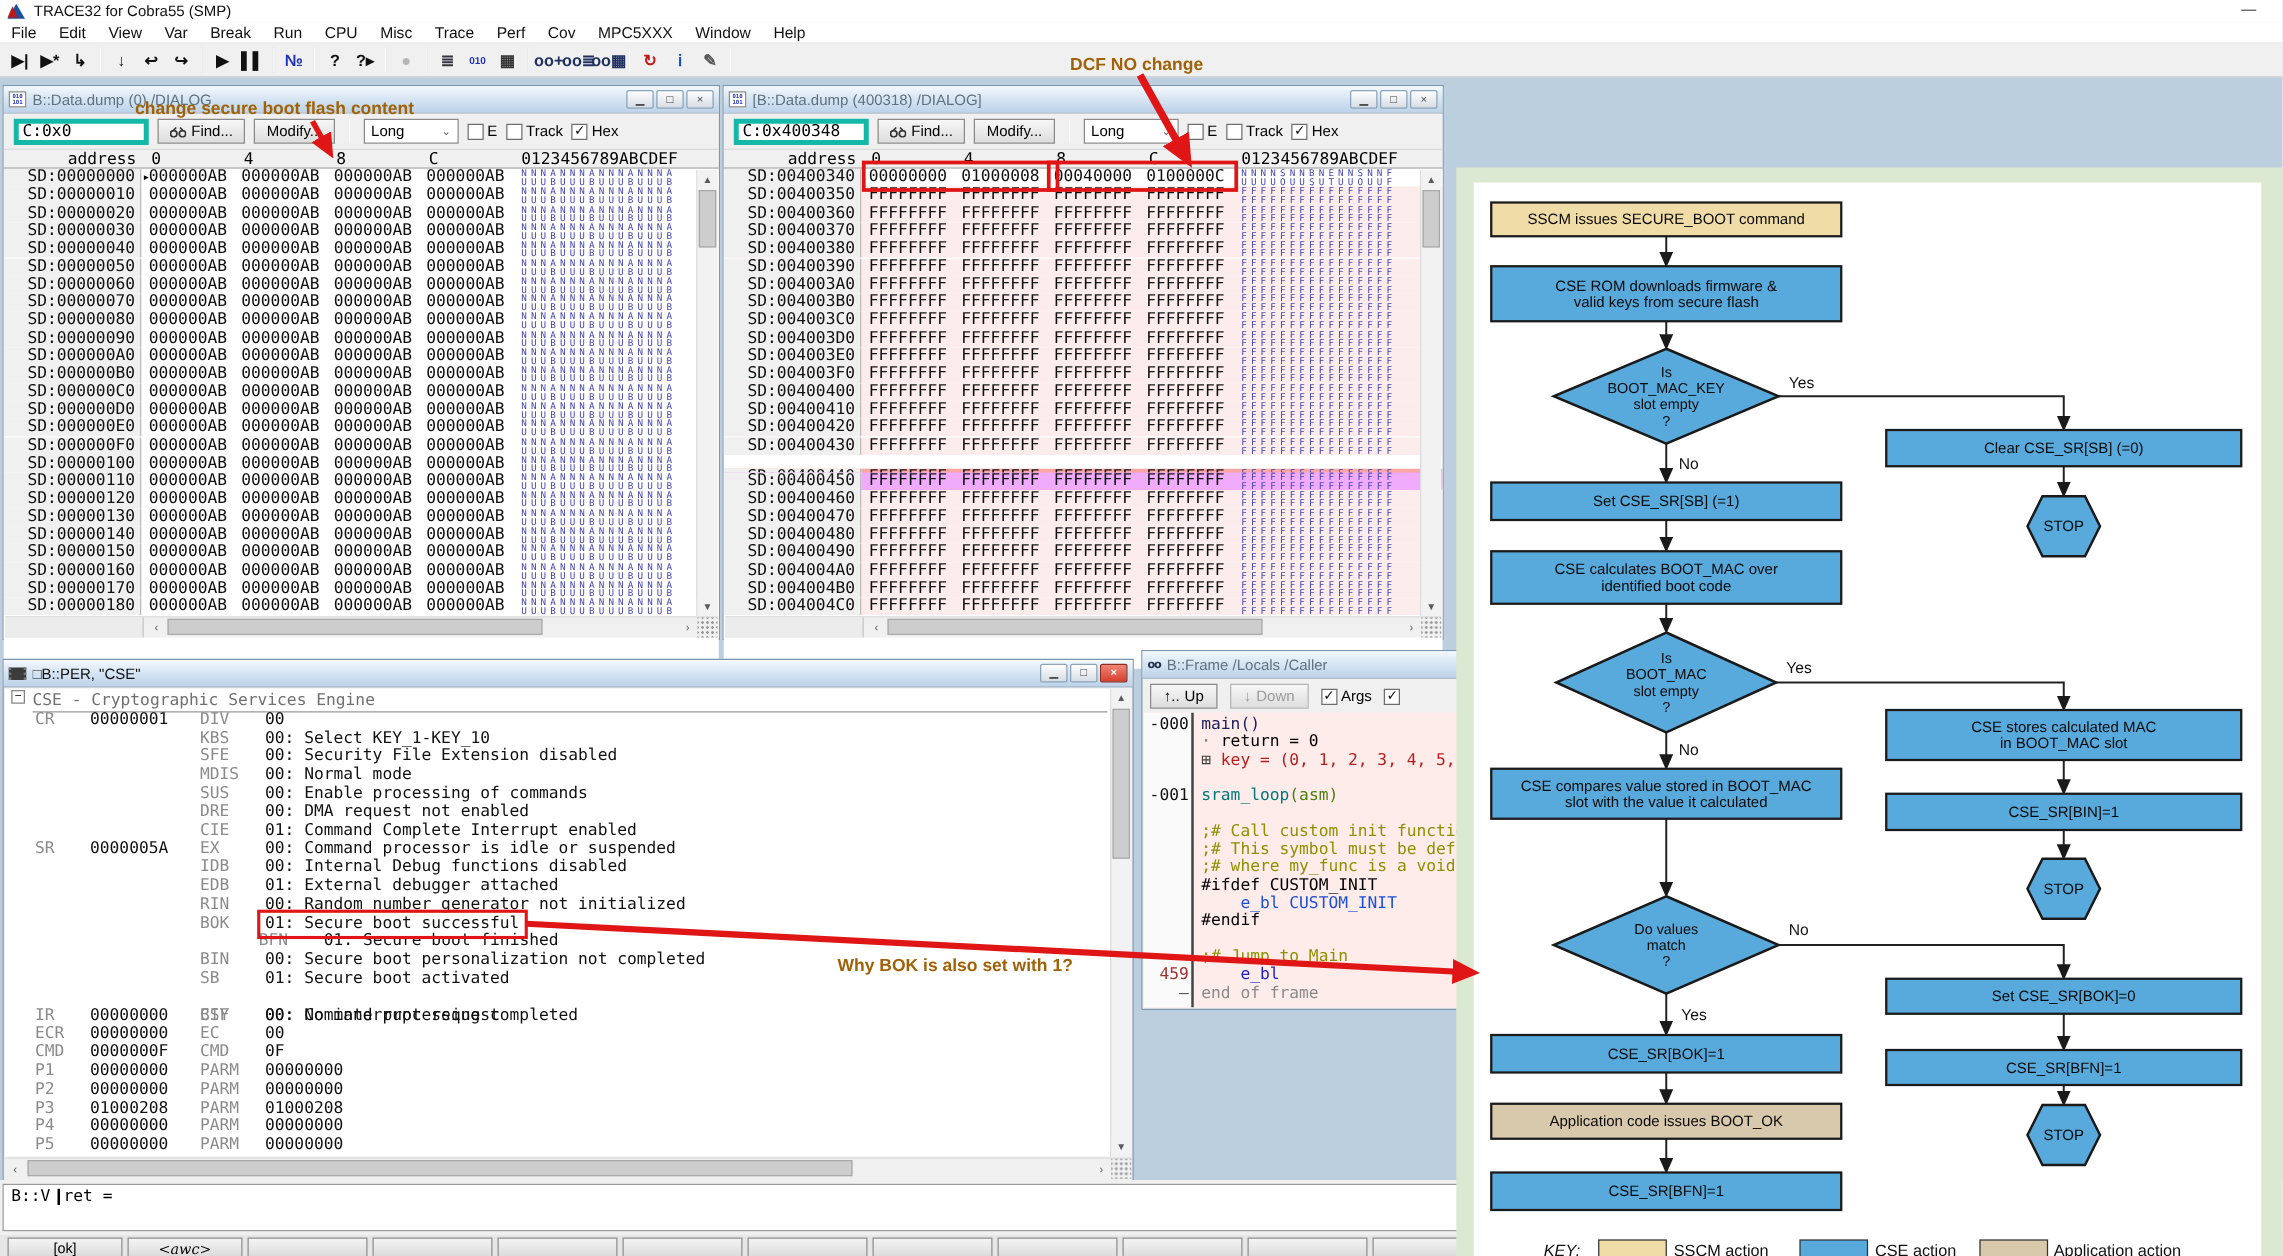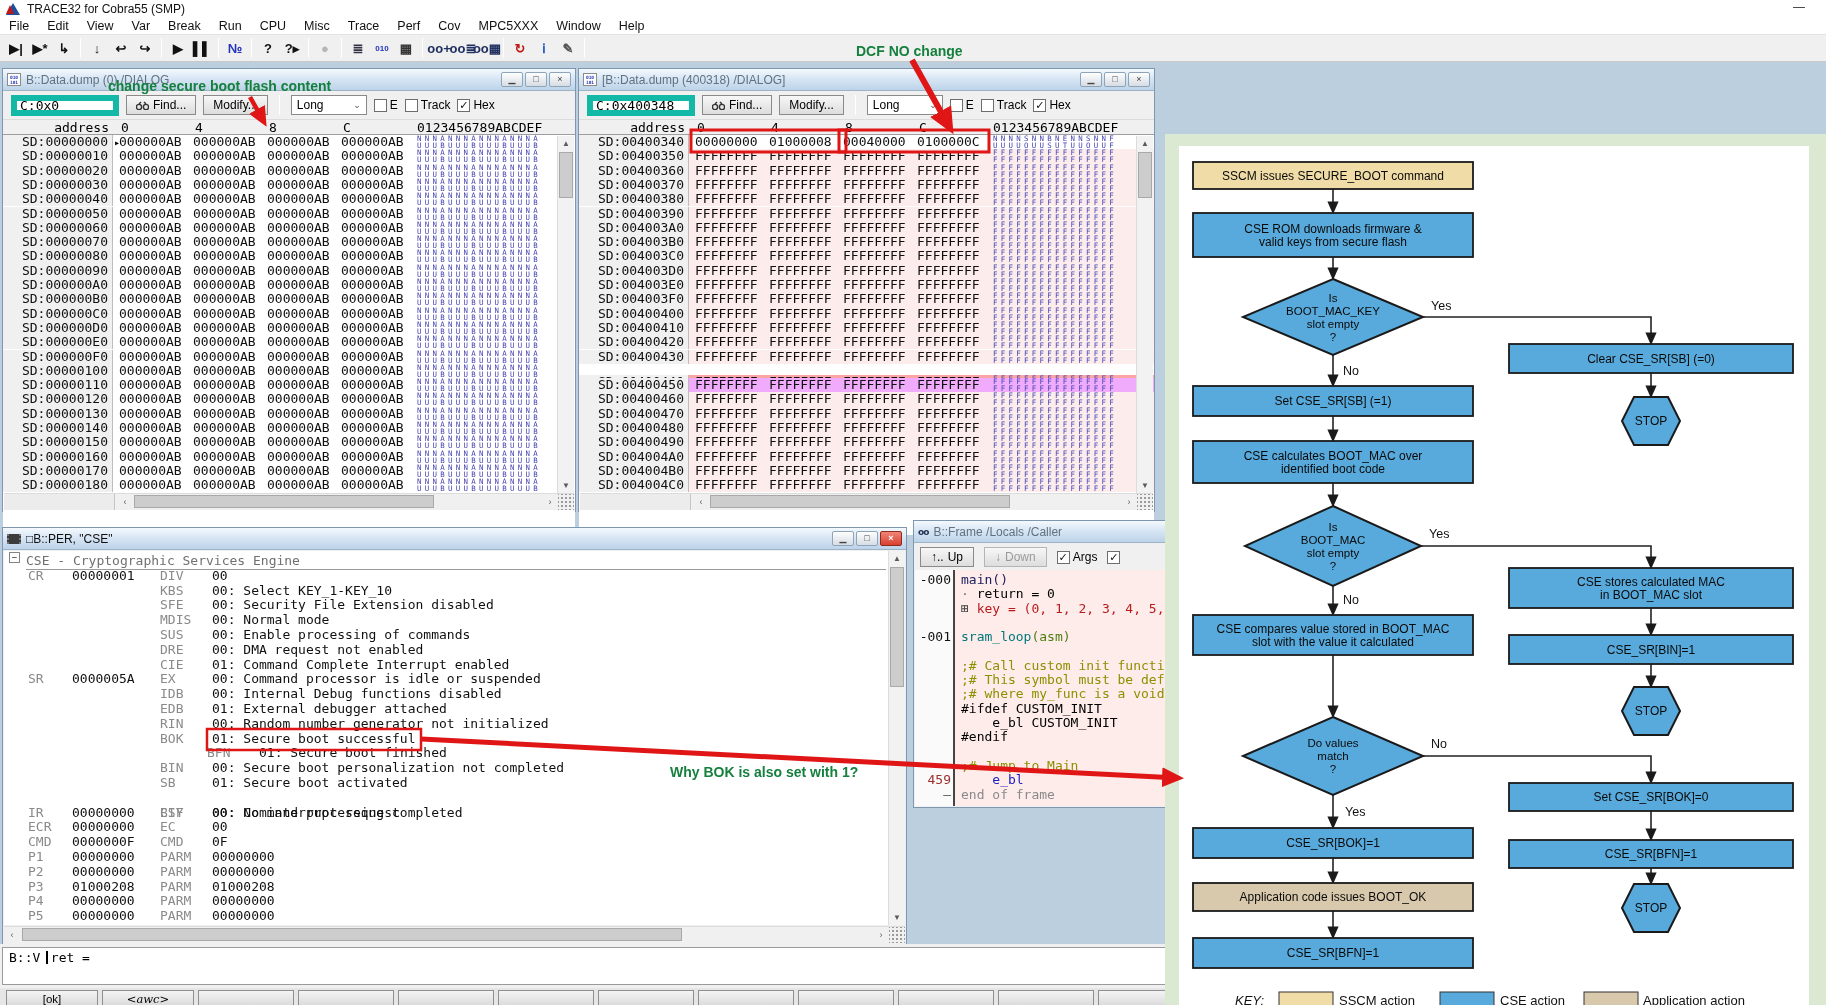--- a/index.html
+++ b/index.html
@@ -38,21 +38,21 @@
   .wbtn { width:22px; height:15px; background:linear-gradient(#fefefe,#d7dde4); border:1px solid #8ea4b8;
           border-radius:2px; font-size:9px; line-height:12px; text-align:center; color:#444; }
   .wbtn.close-active { background:linear-gradient(#ef8578,#d8402e); color:#fff; border-color:#8f2b1d; font-weight:bold;}
 
   .dumpicon { width:14px; height:13px; background:#fff; border:1px solid #8a8a8a; color:#2233bb;
               font:bold 4.5px "DejaVu Sans Mono",monospace; line-height:5px; text-align:center; padding-top:1px;}
   .chipicon { width:14px; height:10px; background:#3c3c3c; border-left:2px dotted #777; border-right:2px dotted #777; }
   .glassicon { font:bold 9px "DejaVu Sans",sans-serif; color:#203050; letter-spacing:-1px; }
 
   .dtb { height:28px; display:flex; align-items:center; gap:7px; padding:0 8px; background:#f0f0f0; }
-  .dinput { width:108px; height:21px; background:#fff; border:6px solid #14b8a6;
+  .dinput { width:108px; height:21px; background:#fff; border:4px solid #14b8a6;
             font:13px "DejaVu Sans Mono",monospace; padding-left:3px; display:flex; align-items:center; }
   .dbtn { height:20px; padding:0 9px; background:linear-gradient(#f7f7f7,#dddddd); border:1px solid #8a8a8a;
           font-size:12px; display:flex; align-items:center; gap:4px; white-space:nowrap; }
   .dsel { width:76px; height:20px; background:#fff; border:1px solid #8a8a8a; font-size:12px;
           display:flex; align-items:center; justify-content:space-between; padding:0 5px; }
   .cb { display:flex; align-items:center; gap:3px; font-size:12px; white-space:nowrap; }
   .cbbox { width:13px; height:13px; background:#fff; border:1px solid #6d6d6d; font-size:11px;
            line-height:11px; text-align:center; color:#111; }
 
   .dhdr { position:relative; height:16px; background:#f0f0f0; border-top:1px solid #dcdcdc;
@@ -116,21 +116,21 @@
             font:13px "DejaVu Sans Mono",monospace; }
   #cmdline1 { position:absolute; left:6px; top:2px; height:15px; display:flex; align-items:center; }
   .caret { width:1.5px; height:13px; background:#000; margin:0 3px 0 6px; }
   #softkeys { position:absolute; left:0; top:988px; width:1826px; height:17px; background:#e6e6e6; z-index:4; }
   .skbtn { position:absolute; top:2px; height:18px; background:linear-gradient(#f4f4f4,#d8d8d8);
            border:1px solid #8f8f8f; font-size:11.5px; text-align:center; line-height:16px; }
   .skbtn.hint { font-family:"DejaVu Serif",serif; font-style:italic; }
 
   
   #redlayer { position:absolute; left:0; top:0; width:1826px; height:1005px; z-index:60; pointer-events:none; }
-  .redtext { position:absolute; color:#15803d; font-weight:bold; font-size:14px; white-space:nowrap; }
+  .redtext { position:absolute; color:#a16207; font-weight:bold; font-size:14px; white-space:nowrap; }
 </style>
 </head>
 <body>
 
 <div id="app">
 
   <div id="titlebar">
     <div id="t32logo"></div>
     <span>TRACE32 for Cobra55 (SMP)</span>
     <div id="min-main">—</div>
@@ -1034,21 +1034,21 @@
             <div class="fgut" style="top: 217.5px; color: rgb(85, 85, 85);">—</div>
           </div>
       <div class="fline" style="top: 3px;"><span style="color: rgb(32, 32, 96);">main()</span></div>
           <div class="fline" style="top: 17.3px;"><span style="color: rgb(112, 112, 112);">· </span><span style="color: rgb(0, 0, 0);">return = 0</span></div>
           <div class="fline" style="top: 31.6px;"><span style="color: rgb(64, 64, 64);">⊞ </span><span style="color: #b91c1c;">key = (0, 1, 2, 3, 4, 5,</span></div>
           <div class="fline" style="top: 60.2px;"><span style="color: rgb(0, 120, 120);">sram_loop</span><span style="color: #4d7c0f;">(asm)</span></div>
           <div class="fline" style="top: 88.8px;"><span style="color: rgb(143, 143, 0);">;# Call custom init functio</span></div>
           <div class="fline" style="top: 103.1px;"><span style="color: rgb(143, 143, 0);">;# This symbol must be def</span></div>
           <div class="fline" style="top: 117.4px;"><span style="color: rgb(143, 143, 0);">;# where my_func is a void</span></div>
           <div class="fline" style="top: 131.7px;"><span style="color: rgb(0, 0, 0);">#ifdef CUSTOM_INIT</span></div>
-          <div class="fline" style="top: 146px;"><span style="color: #000000;">    e_bl CUSTOM_INIT</span></div>
+          <div class="fline" style="top: 146px;"><span style="color: #1d4ed8;">    e_bl CUSTOM_INIT</span></div>
           <div class="fline" style="top: 160.3px;"><span style="color: rgb(0, 0, 0);">#endif</span></div>
           <div class="fline" style="top: 188.9px;"><span style="color: rgb(143, 143, 0);">;# Jump to Main</span></div>
           <div class="fline" style="top: 203.2px;"><span style="color: rgb(32, 32, 192);">    e_bl</span></div>
           <div class="fline" style="top: 217.5px;"><span style="color: rgb(138, 138, 138);">end of frame</span></div>
         </div>
     </section>
 
     <div id="flow">
       <div class="panel"></div>
       <svg id="flow-svg" width="661" height="900">

